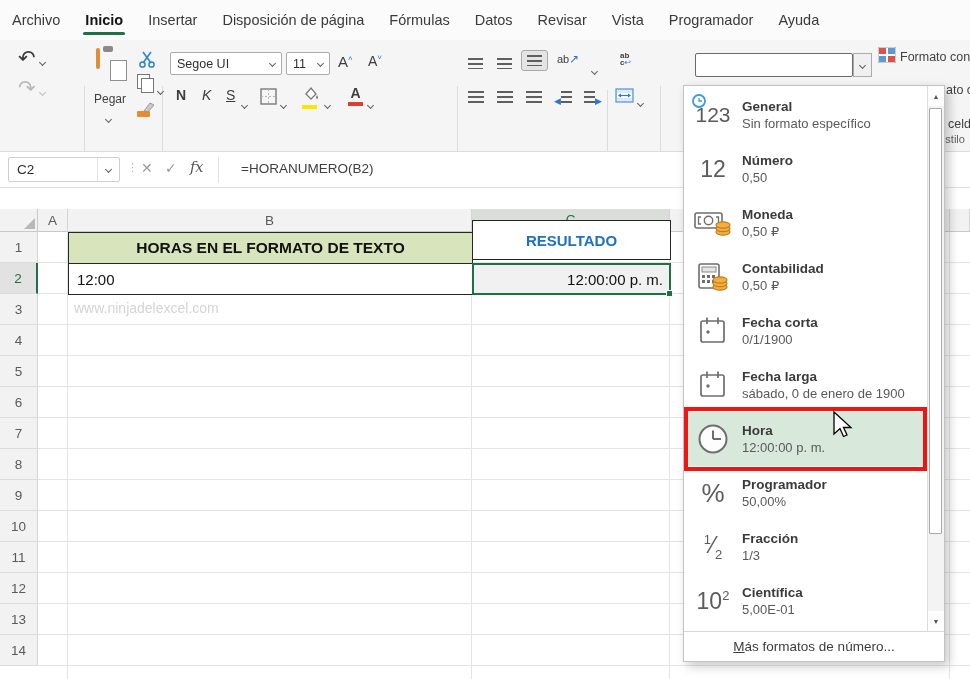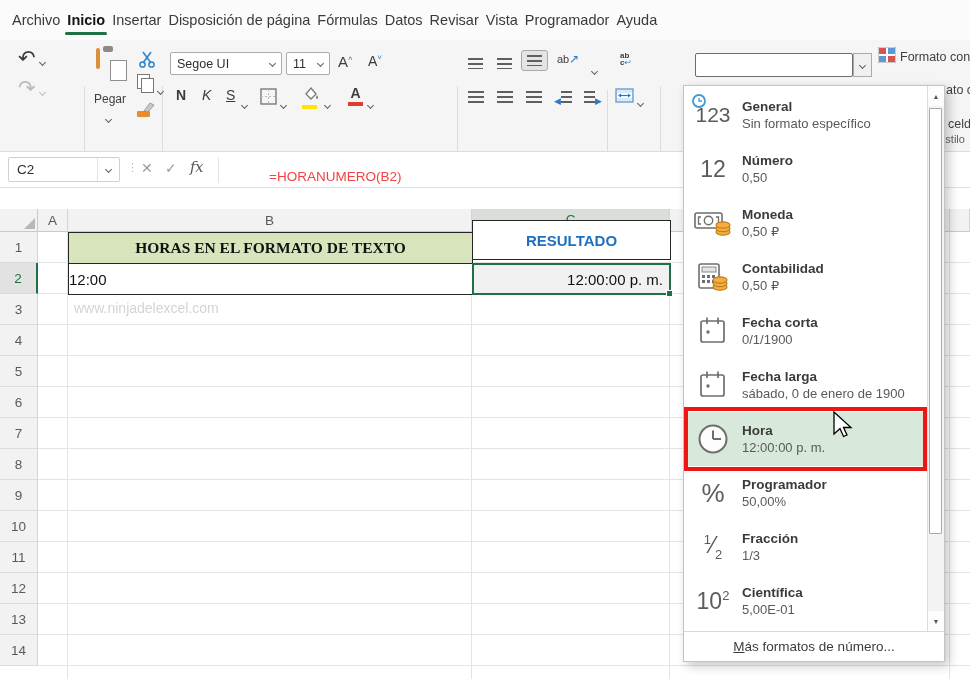--- a/index.html
+++ b/index.html
@@ -2,21 +2,21 @@
 <html><head>
 <meta charset="utf-8">
 <style>
   *{margin:0;padding:0;box-sizing:border-box;}
   html,body{background:#fff;}
   body{font-family:"Liberation Sans","DejaVu Sans",sans-serif;color:#333;}
   .app{position:relative;width:970px;height:679px;overflow:hidden;background:#fff;}
   .abs{position:absolute;}
 
   
-  .menubar{left:0;top:0;width:970px;height:40px;background:#fbfbfb;display:flex;align-items:center;gap:7px;padding-left:12px;}
+  .menubar{left:0;top:0;width:970px;height:40px;background:#fbfbfb;display:flex;align-items:center;gap:25px;padding-left:12px;}
   .tab{font-size:14.5px;color:#3a3a3a;position:relative;white-space:nowrap;cursor:default;}
   .tab.active{font-weight:700;color:#141414;}
   .tab.active::after{content:"";position:absolute;left:-2px;right:-2px;bottom:-7px;height:3px;background:#1e7145;border-radius:2px;}
 
   
   .ribbon{left:0;top:40px;width:970px;height:112px;background:#f5f5f5;border-bottom:1px solid #dcdcdc;}
   .rsep{width:1px;background:#dcdcdc;top:46px;height:84px;}
   .glabel{font-size:11px;color:#5f5f5f;text-align:center;top:133px;}
   .lnch{width:11px;height:11px;border-left:1px solid #909090;border-top:1px solid #909090;top:134px;}
   .lnch::after{content:"\2198";font-size:8px;color:#6f6f6f;position:absolute;right:0px;bottom:-1px;line-height:8px;}
@@ -43,35 +43,35 @@
 
   
   .fbar{left:0;top:152px;width:970px;height:36px;background:#fff;border-bottom:1px solid #e0e0e0;}
   .namebox{left:8px;top:157px;width:112px;height:25px;background:#fff;border:1px solid #d0d0d0;border-radius:2px;font-size:13.5px;color:#2f2f2f;display:flex;align-items:center;}
   .namebox .nb-val{flex:1;padding-left:8px;}
   .nb-chev{border-left:1px solid #e4e4e4;height:100%;width:22px;display:flex;align-items:center;justify-content:center;}
   .fbtn{font-size:14px;color:#9a9a9a;top:160px;}
   .fx{font-family:"DejaVu Serif",serif;font-style:italic;font-size:14.5px;color:#555;}
   .vdots{color:#b5b5b5;font-size:11px;letter-spacing:0;top:161px;}
   .fdiv{width:1px;height:26px;background:#e3e3e3;top:157px;}
-  .ftext{font-size:13.5px;color:#ef4444;top:169px;white-space:nowrap;margin-left:28px;}
+  .ftext{font-size:13.5px;color:#404040;top:161px;white-space:nowrap;}
 
   
   .corner{left:0;top:209px;width:38px;height:23px;background:#f2f2f2;border-right:1px solid #c9c9c9;border-bottom:1px solid #c9c9c9;}
   .corner::after{content:"";position:absolute;right:2px;bottom:2px;border-style:solid;border-width:0 0 11px 11px;border-color:transparent transparent #b8b8b8 transparent;}
   .colhdr{top:209px;height:23px;background:#f2f2f2;border-right:1px solid #d4d4d4;border-bottom:1px solid #c9c9c9;font-size:13.5px;color:#5a5a5a;display:flex;align-items:center;justify-content:center;}
   .colhdr.sel{background:#d9ded9;color:#1e7145;border-bottom:2px solid #1e7145;}
   .rowhdr{left:0;width:38px;height:31px;background:#f2f2f2;border-right:1px solid #d4d4d4;border-bottom:1px solid #dcdcdc;font-size:13.5px;color:#5a5a5a;display:flex;align-items:center;justify-content:center;position:absolute;}
   .rowhdr.sel{background:#e2e2e2;color:#1e7145;border-right:2px solid #1e7145;}
   .gridbg{left:38px;top:232px;width:932px;height:447px;background:repeating-linear-gradient(to bottom,transparent 0 30px,#e4e4e4 30px 31px);}
   .vline{width:1px;background:#e4e4e4;top:232px;height:447px;}
   .cell{display:flex;align-items:center;font-size:15px;color:#111;background:#fff;}
-  .cell.hdr1{background:#d7e4bc;font-weight:700;justify-content:center;font-size:15.5px;border:1.5px solid #262626;font-family:Liberation Serif, serif;}
+  .cell.hdr1{background:#d7e4bc;font-weight:700;justify-content:center;font-size:15.5px;border:1.5px solid #262626;}
   .cell.res{font-weight:700;color:#1e70c1;justify-content:center;border:1.5px solid #262626;}
-  .cell.b2{border:1.5px solid #262626;padding-left:0;}
+  .cell.b2{border:1.5px solid #262626;padding-left:8px;}
   .cell.c2{background:#f1f1f1;border:2px solid #1e7145;justify-content:flex-end;padding-right:6px;}
   .fillhandle{position:absolute;right:-4px;bottom:-4px;width:7px;height:7px;background:#1e7145;border:1.5px solid #fff;}
   .wmark{font-size:14px;color:#d4d4d4;}
 
   
   .fmtpanel{left:683px;top:85px;width:262px;height:577px;background:#fff;border:1px solid #c3c3c3;box-shadow:4px 4px 10px rgba(0,0,0,.22);z-index:50;}
   .fmtlist{position:absolute;left:0;top:2px;width:243px;}
   .fmt-item{height:54px;display:flex;align-items:center;}
   .fmt-item.hl{background:#d8e9dc;}
   .fmt-ic{width:58px;display:flex;align-items:flex-start;justify-content:center;color:#5c5c5c;flex:none;}

